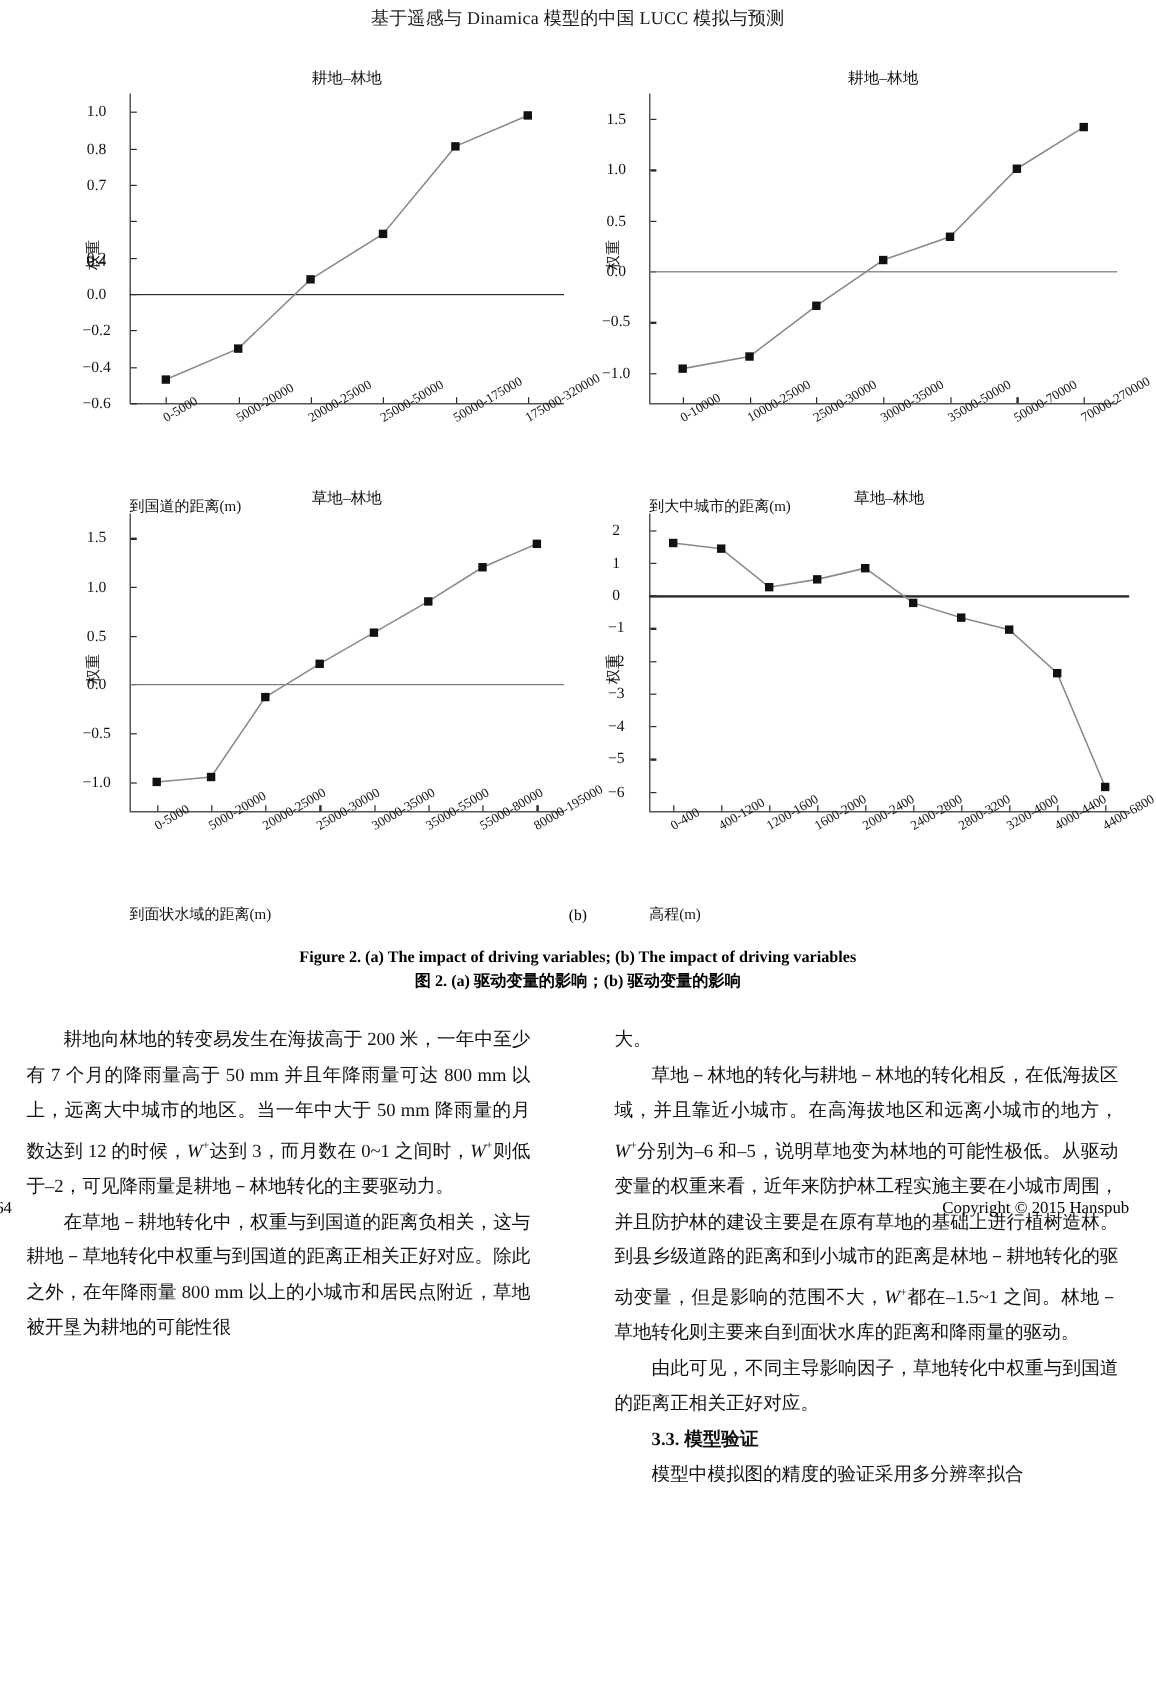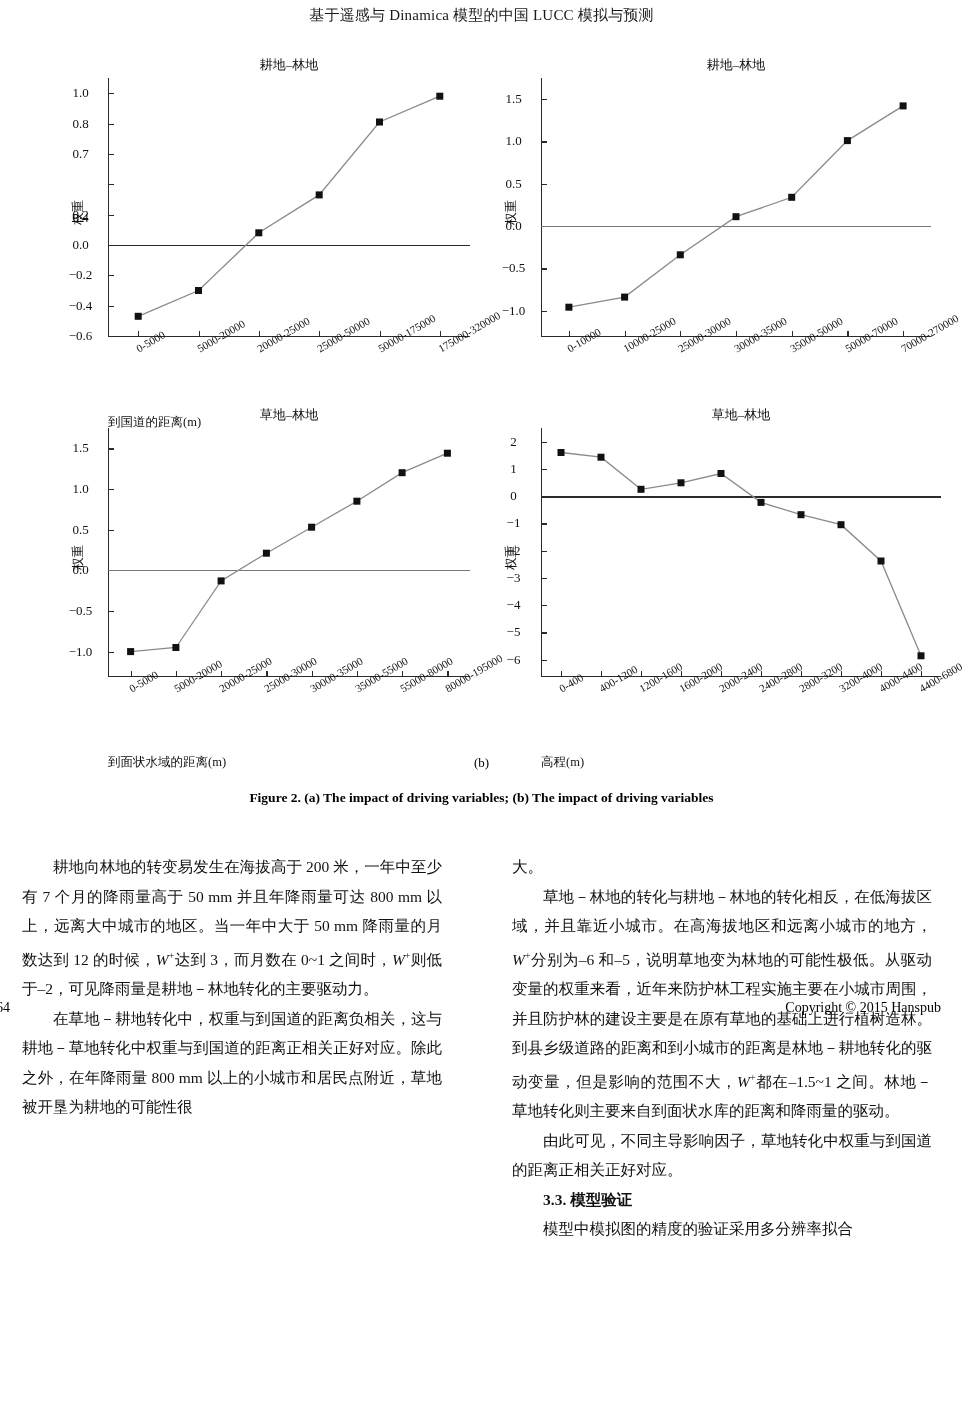--- a/index.html
+++ b/index.html
@@ -157,20 +157,21 @@
         <div class="tick-h" style="left: 185.286px; top: 275px;"></div>
         <div class="xcat" style="left: 181.286px; top: 288px;">25000-30000</div>
         <div class="tick-h" style="left: 241px; top: 275px;"></div>
         <div class="xcat" style="left: 237px; top: 288px;">30000-35000</div>
         <div class="tick-h" style="left: 296.714px; top: 275px;"></div>
         <div class="xcat" style="left: 292.714px; top: 288px;">35000-50000</div>
         <div class="tick-h" style="left: 352.429px; top: 275px;"></div>
         <div class="xcat" style="left: 348.429px; top: 288px;">50000-70000</div>
         <div class="tick-h" style="left: 408.143px; top: 275px;"></div>
         <div class="xcat" style="left: 404.143px; top: 288px;">70000-270000</div>
+        <div class="axis-caption" style="left: 46px; width: 390px; top: 358px;">到大中城市的距离(m)</div>
         <div class="ytitle" style="left: 8px; top: 169px;">权重</div>
         <svg class="series" width="456" height="300">
           <polyline points="73.9,251.2 129.6,241.1 185.3,198.8 241.0,160.7 296.7,141.3 352.4,84.6 408.1,49.9" fill="none" stroke="#8a8a8a" stroke-width="1.3"></polyline>
           <rect x="70.4" y="247.7" width="7" height="7" fill="#111"></rect>
           <rect x="126.1" y="237.6" width="7" height="7" fill="#111"></rect>
           <rect x="181.8" y="195.3" width="7" height="7" fill="#111"></rect>
           <rect x="237.5" y="157.2" width="7" height="7" fill="#111"></rect>
           <rect x="293.2" y="137.8" width="7" height="7" fill="#111"></rect>
           <rect x="348.9" y="81.1" width="7" height="7" fill="#111"></rect>
           <rect x="404.6" y="46.4" width="7" height="7" fill="#111"></rect>
@@ -281,20 +282,21 @@
           <rect x="382.5" y="151.5" width="7" height="7" fill="#111"></rect>
           <rect x="422.5" y="246.3" width="7" height="7" fill="#111"></rect>
         </svg>
       </div>
   </div>
 
   <div class="subfig-label" style="top:755px;left:0;">(b)</div>
 
   <div class="caption" style="top:788px;">
     <div>Figure 2. (a) The impact of driving variables; (b) The impact of driving variables</div>
+    <div>图 2. (a)  驱动变量的影响；(b)  驱动变量的影响</div>
   </div>
 
   <div class="col" id="left-col" style="left:22px; top:852px;">
       <p>耕地向林地的转变易发生在海拔高于 200 米，一年中至少有 7 个月的降雨量高于 50 mm 并且年降雨量可达 800 mm 以上，远离大中城市的地区。当一年中大于 50 mm 降雨量的月数达到 12 的时候，<span class="wplus">W<sup>+</sup></span>达到 3，而月数在 0~1 之间时，<span class="wplus">W<sup>+</sup></span>则低于–2，可见降雨量是耕地－林地转化的主要驱动力。</p>
       <p>在草地－耕地转化中，权重与到国道的距离负相关，这与耕地－草地转化中权重与到国道的距离正相关正好对应。除此之外，在年降雨量 800 mm 以上的小城市和居民点附近，草地被开垦为耕地的可能性很</p>
     </div>
   <div class="col" id="right-col" style="left:512px; top:852px;">
       <p class="noindent">大。</p>
       <p>草地－林地的转化与耕地－林地的转化相反，在低海拔区域，并且靠近小城市。在高海拔地区和远离小城市的地方，<span class="wplus">W<sup>+</sup></span>分别为–6 和–5，说明草地变为林地的可能性极低。从驱动变量的权重来看，近年来防护林工程实施主要在小城市周围，并且防护林的建设主要是在原有草地的基础上进行植树造林。到县乡级道路的距离和到小城市的距离是林地－耕地转化的驱动变量，但是影响的范围不大，<span class="wplus">W<sup>+</sup></span>都在–1.5~1 之间。林地－草地转化则主要来自到面状水库的距离和降雨量的驱动。</p>
       <p>由此可见，不同主导影响因子，草地转化中权重与到国道的距离正相关正好对应。</p>

